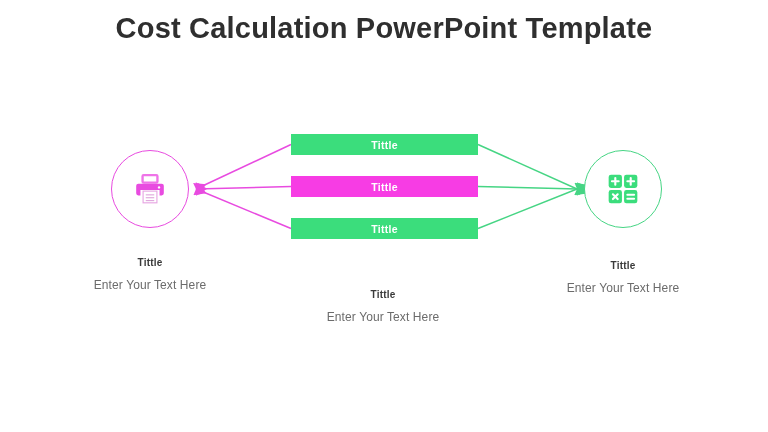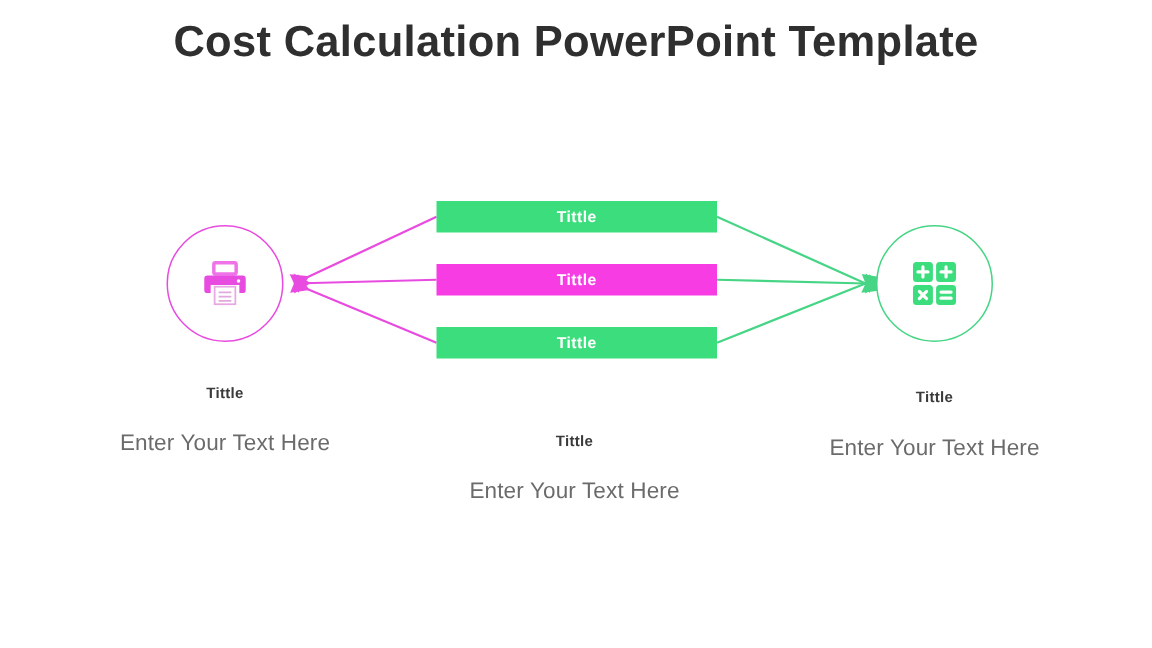--- a/index.html
+++ b/index.html
@@ -105,25 +105,25 @@
     text-align: center;
   }
   .caption-title {
     font-size: 10px;
     font-weight: bold;
     color: #3a3a3a;
     line-height: 13px;
     letter-spacing: 0.2px;
   }
   .caption-sub {
-    font-size: 15px;
+    font-size: 12px;
     font-weight: normal;
     color: #6b6b6b;
     line-height: 14px;
-    margin-top: 20px;
+    margin-top: 9px;
     letter-spacing: 0.1px;
   }
   #caption-left   { left: 70px;  top: 256px; width: 160px; }
   #caption-center { left: 303px; top: 288px; width: 160px; }
   #caption-right  { left: 543px; top: 259px; width: 160px; }
 </style>
 </head>
 <body>
 
 <div id="slide" style="background: rgb(255, 255, 255);">

